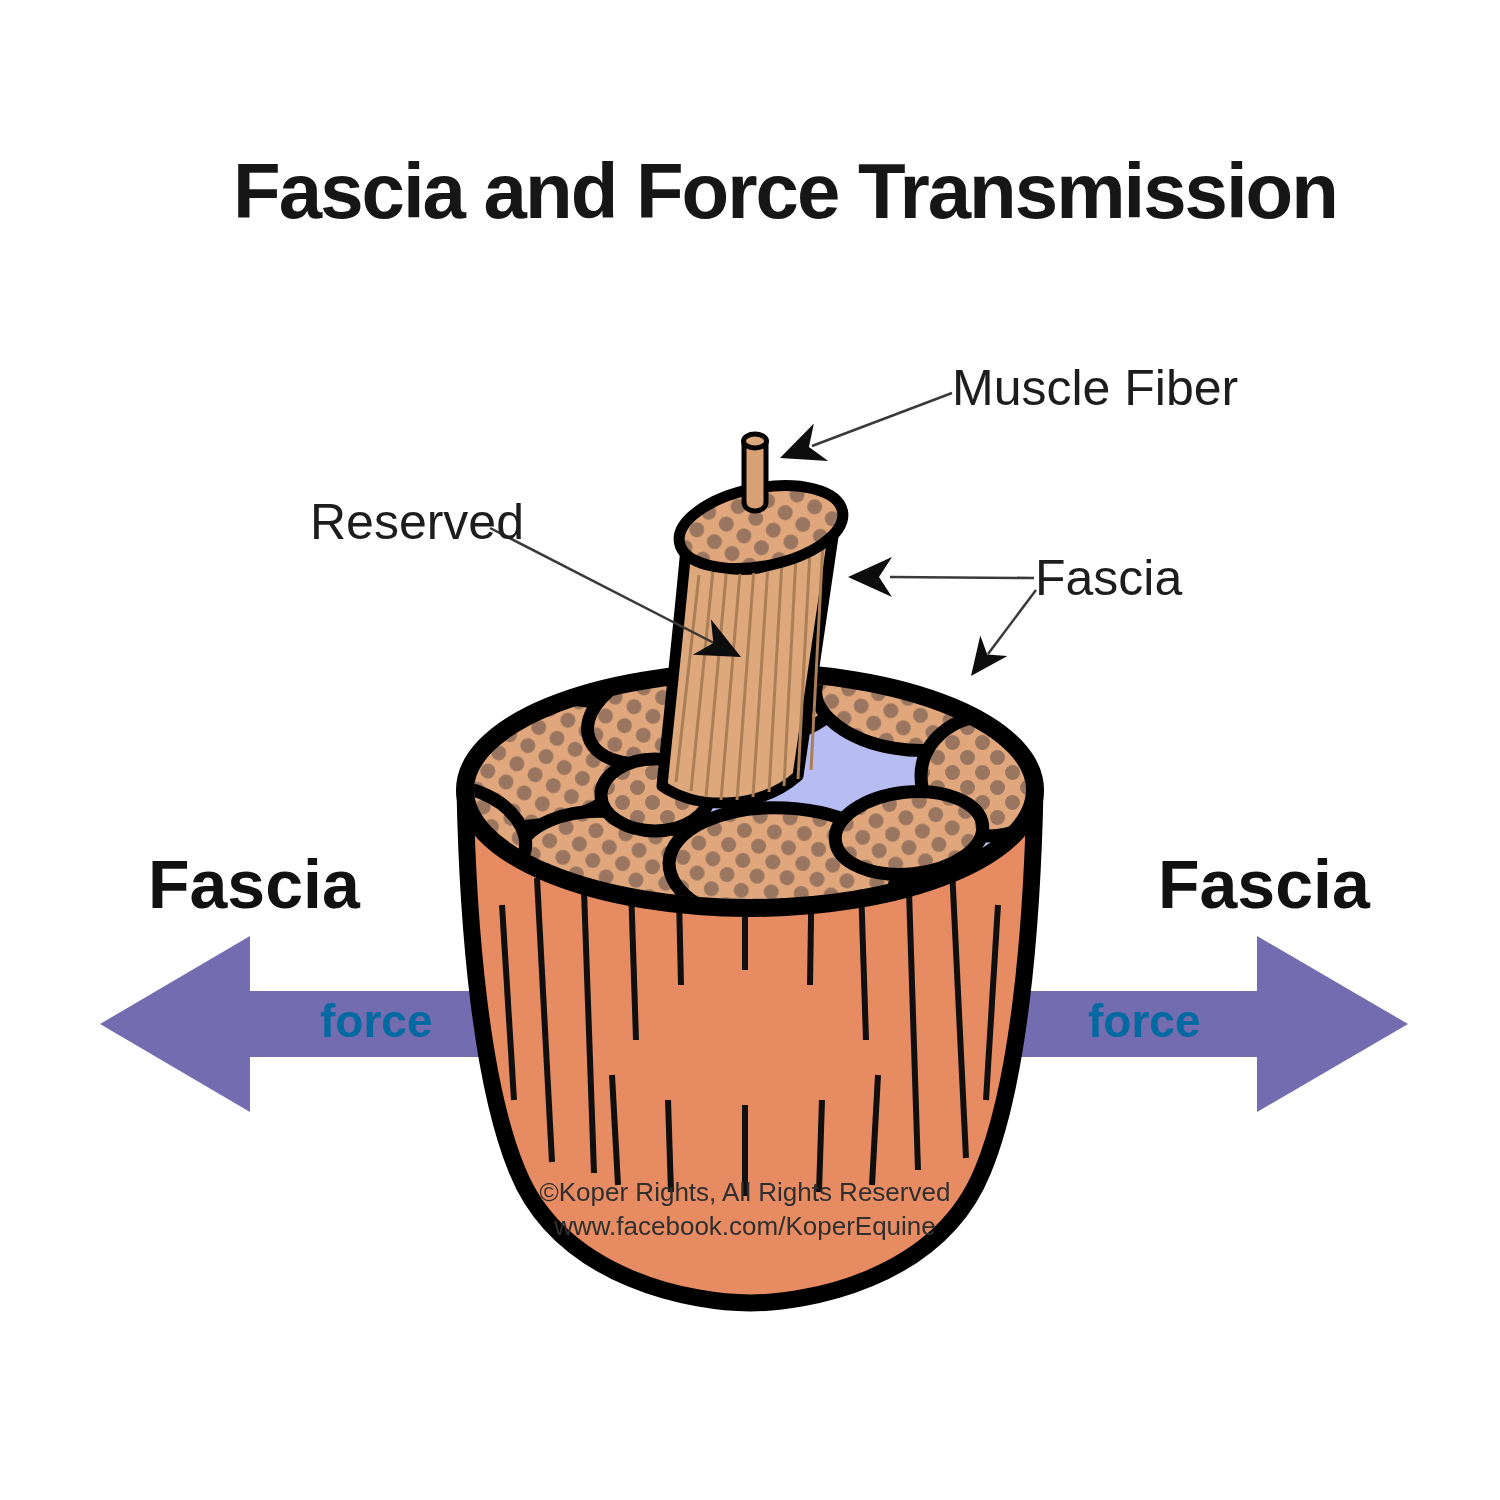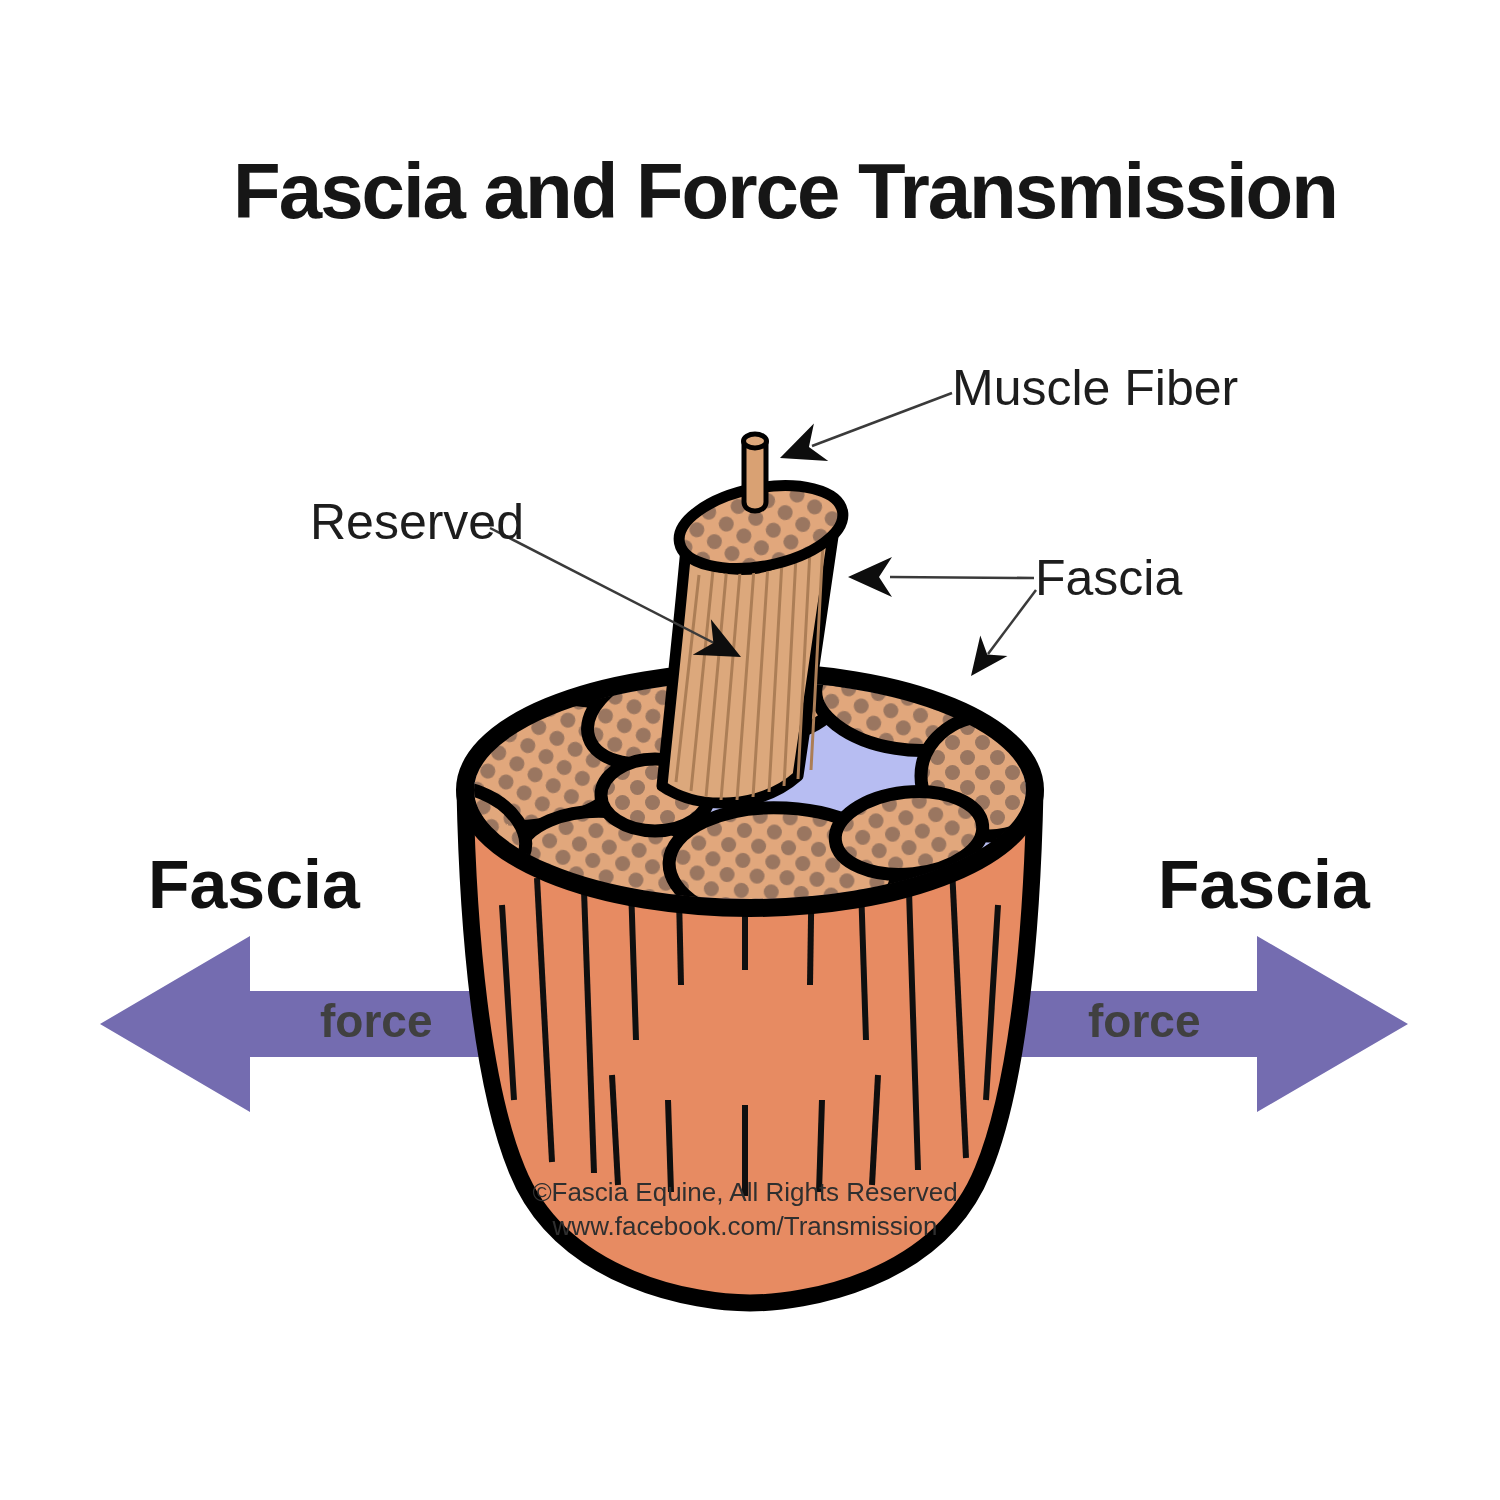--- a/index.html
+++ b/index.html
@@ -13,21 +13,21 @@
     top:152px;left:785px;transform:translateX(-50%);
     font-size:78px;font-weight:700;letter-spacing:-2px;color:#161616;
   }
   .callout{font-size:50px;font-weight:400;text-align:right;}
   .callout-muscle-fiber{left:952px;top:363px;}
   .callout-fascicle{left:310px;top:497px;}
   .callout-fascia{left:1035px;top:553px;}
   .big-fascia{font-size:68px;font-weight:700;color:#111111;}
   .big-fascia-left{left:148px;top:850px;}
   .big-fascia-right{left:1158px;top:850px;}
-  .force{font-size:46px;font-weight:700;color:#404040;}
+  .force{font-size:46px;font-weight:700;color:#0369a1;}
   .force-left{left:320px;top:998px;}
   .force-right{left:1088px;top:998px;}
   .muscle-label{left:745px;top:1008px;transform:translateX(-50%);
     font-size:66px;font-weight:700;color:#131313;}
   .footer{
     left:745px;top:1176px;transform:translateX(-50%);
     text-align:center;font-size:26px;line-height:1.3;color:#2f2f2f;white-space:nowrap;
   }
 </style>
 </head>
@@ -126,17 +126,17 @@
   <div class="lbl big-fascia big-fascia-left">Fascia</div>
 
   <div class="lbl big-fascia big-fascia-right">Fascia</div>
 
   <div class="lbl force force-left">force</div>
 
   <div class="lbl force force-right">force</div>
 
 
   <div class="lbl footer">
-    <div>©Fascia Equine, All Rights Reserved</div>
-    <div>www.facebook.com/Transmission</div>
+    <div>©Koper Rights, All Rights Reserved</div>
+    <div>www.facebook.com/KoperEquine</div>
   </div>
 
 </div>
 
 </body></html>

